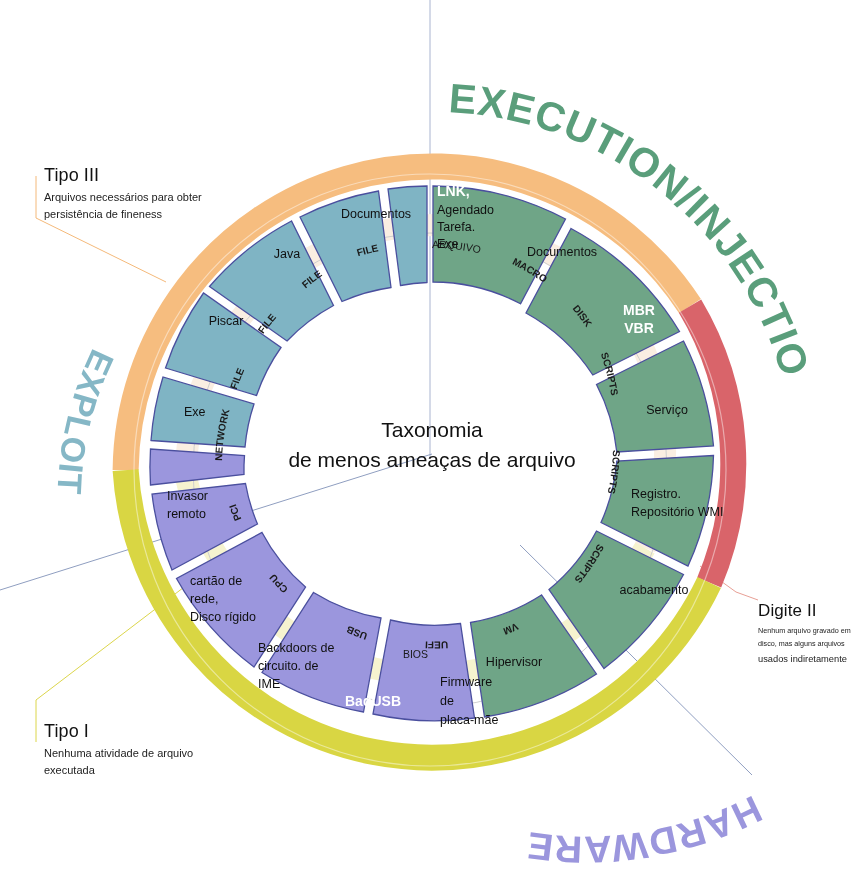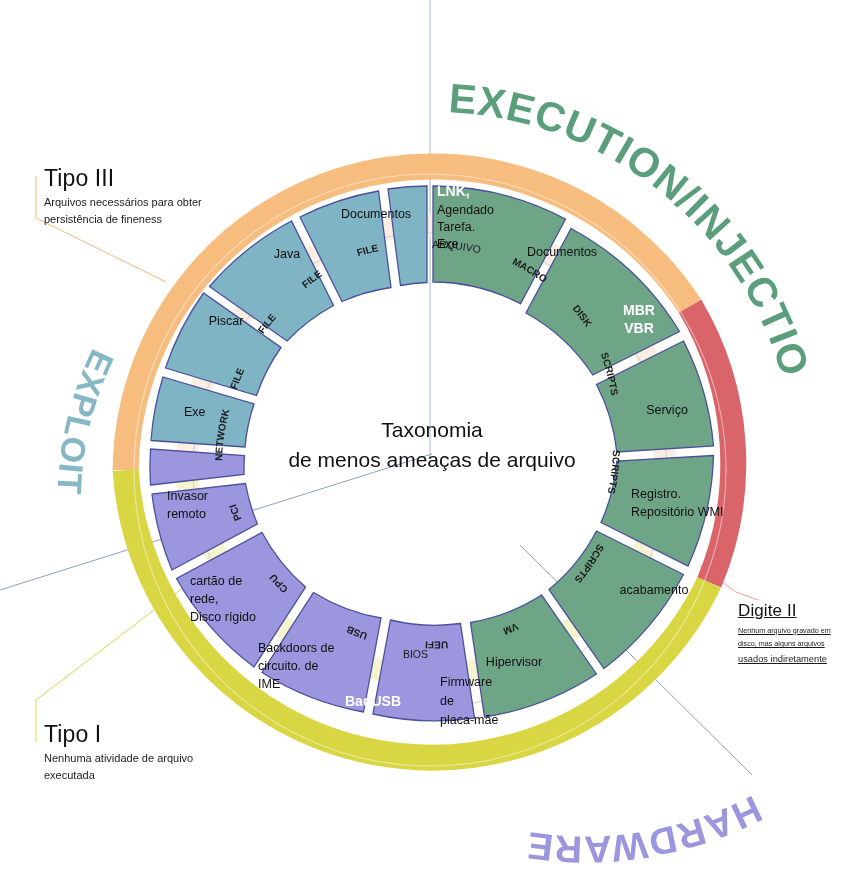--- a/index.html
+++ b/index.html
@@ -2,25 +2,25 @@
 <html><head>
 <meta charset="utf-8">
 <style>
   html,body{margin:0;padding:0;background:#ffffff;}
   body{width:864px;height:890px;position:relative;overflow:hidden;
        font-family:"Liberation Sans",sans-serif;color:#1a1a1a;}
   #root{position:absolute;inset:0;}
   svg.wheel{position:absolute;left:0;top:0;width:864px;height:890px;}
 
   .callout{position:absolute;}
-  .callout .title{font-size:23px;font-weight:400;color:#111;letter-spacing:.1px;line-height:1.1;}
+  .callout .title{font-size:18px;font-weight:400;color:#111;letter-spacing:.1px;line-height:1.1;}
   .callout .desc{font-size:11px;color:#222;line-height:1.55;margin-top:3px;}
   .callout.tipo3{left:44px;top:166px;width:165px;}
   .callout.tipo1{left:44px;top:706px;width:175px;margin-top:16px;}
-  .callout.digite2{left:738px;top:602px;width:106px;text-decoration:underline;}
+  .callout.digite2{left:758px;top:602px;width:106px;}
   .callout.digite2 .title{font-size:17px;}
   .callout.digite2 .desc{font-size:7.2px;line-height:1.9;}
   .callout.digite2 .desc .big{font-size:9.3px;text-align:center;}
 
   .centertext{position:absolute;left:232px;top:415px;width:400px;text-align:center;
               font-size:21px;color:#111;line-height:1.45;}
 </style>
 </head>
 <body>
 

